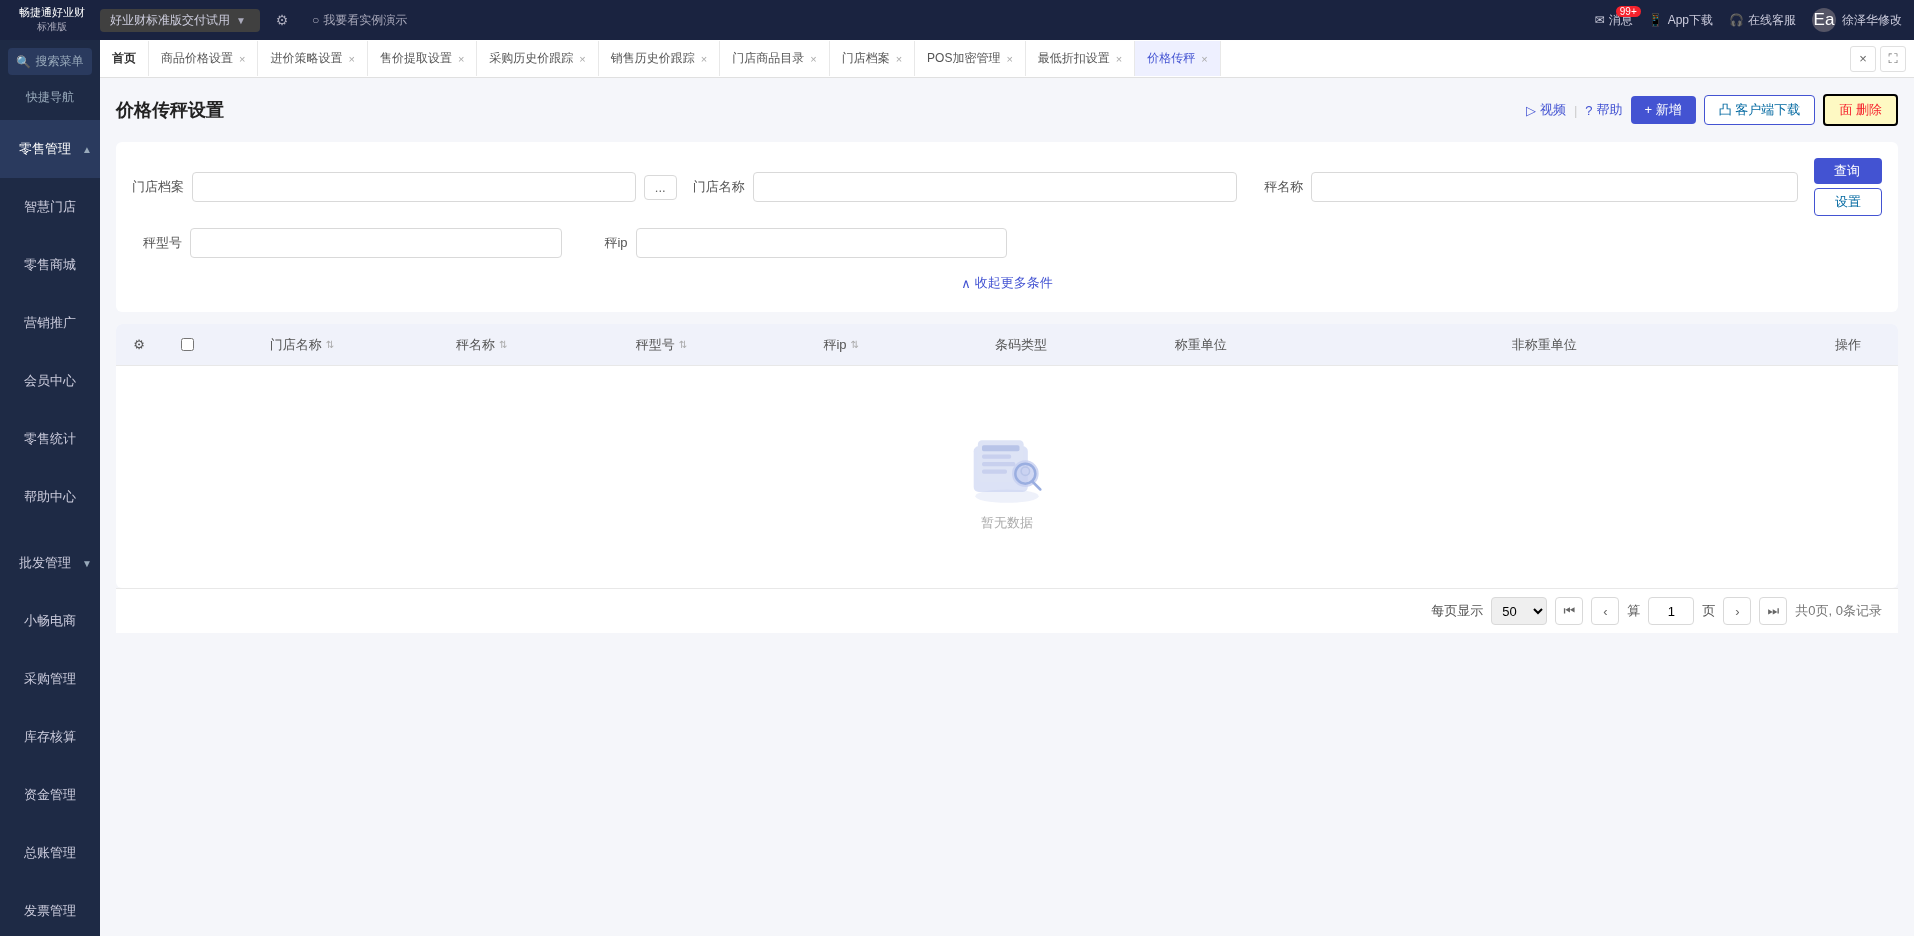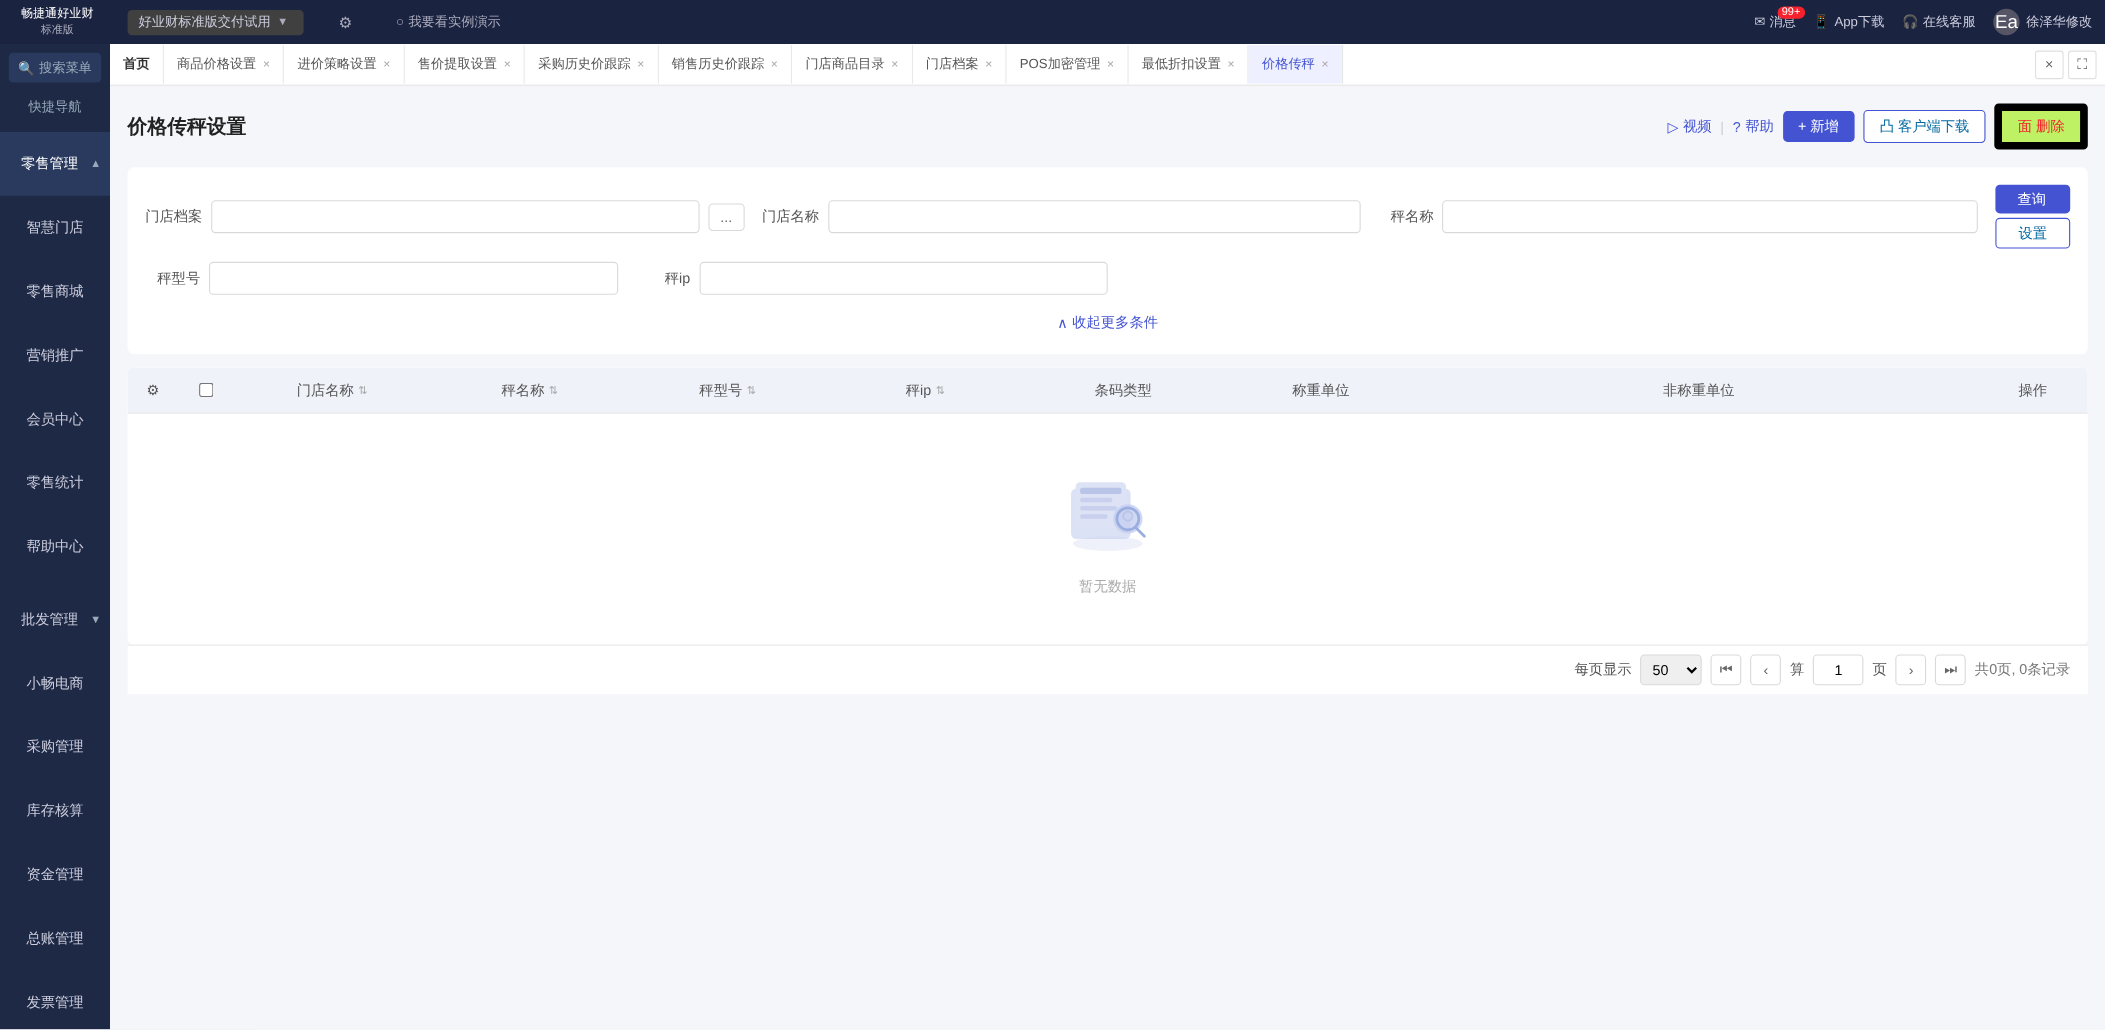--- a/index.html
+++ b/index.html
@@ -2,21 +2,21 @@
 <html><head>
   <meta charset="utf-8">
   <style>
     * { box-sizing: border-box; margin: 0; padding: 0; }
     body { font-family: 'Microsoft YaHei', Arial, sans-serif; font-size: 13px; background: #f0f2f5; color: #333; height: 936px; overflow: hidden; }
 
     
     .app-container { display: flex; flex-direction: column; height: 936px; }
 
     
-    .top-bar { height: 40px; background: #1a2340; display: flex; align-items: center; padding: 0 12px; gap: 24px; flex-shrink: 0; }
+    .top-bar { height: 40px; background: #1a2340; display: flex; align-items: center; padding: 0 12px; gap: 8px; flex-shrink: 0; }
     .logo-area { display: flex; flex-direction: column; align-items: center; justify-content: center; width: 80px; flex-shrink: 0; }
     .logo-text { color: #fff; font-size: 11px; line-height: 1.2; }
     .logo-sub { color: #aab; font-size: 10px; }
     .version-selector { display: flex; align-items: center; background: #404040; border-radius: 4px; padding: 3px 10px; color: #ccd; font-size: 12px; cursor: pointer; gap: 6px; min-width: 160px; }
     .version-selector .arrow { font-size: 10px; color: #aab; }
     .gear-btn { width: 28px; height: 28px; display: flex; align-items: center; justify-content: center; color: #aab; cursor: pointer; font-size: 14px; }
     .demo-btn { display: flex; align-items: center; gap: 4px; color: #aab; font-size: 12px; cursor: pointer; margin-left: 8px; }
     .top-bar-right { margin-left: auto; display: flex; align-items: center; gap: 16px; }
     .top-bar-icon-item { display: flex; align-items: center; gap: 4px; color: #ccd; font-size: 12px; cursor: pointer; position: relative; }
     .badge { background: #f5222d; color: #fff; font-size: 10px; border-radius: 8px; padding: 0 4px; min-width: 16px; text-align: center; position: absolute; top: -6px; right: -8px; }
@@ -55,42 +55,42 @@
 
     
     .page-header { display: flex; align-items: center; justify-content: space-between; margin-bottom: 16px; }
     .page-title { font-size: 18px; font-weight: bold; color: #222; }
     .page-actions { display: flex; align-items: center; gap: 8px; }
     .page-actions .link-btn { color: #4353d2; font-size: 13px; cursor: pointer; display: flex; align-items: center; gap: 4px; }
     .page-actions .sep { color: #ccc; }
     .btn { display: flex; align-items: center; gap: 4px; padding: 5px 14px; border-radius: 4px; font-size: 13px; cursor: pointer; border: none; }
     .btn-primary { background: #4353d2; color: #fff; }
     .btn-default { background: #fff; color: #0369a1; border: 1px solid #4353d2; }
-    .btn-danger { background: #bef264; color: #f5222d; border: 7px solid #000000; }
+    .btn-danger { background: #fef9c3; color: #f5222d; border: 2px solid #000000; }
 
     
     .filter-panel { background: #fff; border-radius: 6px; padding: 16px; margin-bottom: 12px; }
     .filter-row { display: flex; align-items: center; gap: 16px; margin-bottom: 12px; }
     .filter-row:last-child { margin-bottom: 0; }
     .filter-item { display: flex; align-items: center; gap: 8px; flex: 1; }
     .filter-label { color: #555; font-size: 13px; white-space: nowrap; min-width: 50px; text-align: right; }
     .filter-input { flex: 1; height: 30px; border: 1px solid #d9d9d9; border-radius: 4px; padding: 0 8px; font-size: 13px; outline: none; color: #333; }
     .filter-dots-btn { background: none; border: 1px solid #d9d9d9; border-radius: 4px; padding: 4px 10px; cursor: pointer; color: #666; font-size: 13px; }
     .collapse-btn { display: flex; align-items: center; justify-content: center; gap: 4px; color: #4353d2; font-size: 13px; cursor: pointer; background: none; border: none; width: 100%; padding: 4px 0; margin-top: 4px; }
 
     
     .table-container { background: #fff; border-radius: 6px; overflow: hidden; }
     .table-header { display: flex; align-items: center; background: #f0f2fa; border-bottom: 1px solid #e8e8e8; height: 42px; }
     .th { display: flex; align-items: center; justify-content: center; font-size: 13px; color: #555; font-weight: 500; padding: 0 8px; gap: 4px; }
     .th.checkbox-col { width: 50px; flex-shrink: 0; }
     .th.gear-col { width: 46px; flex-shrink: 0; }
     .sort-icon { color: #aaa; font-size: 10px; }
 
     
-    .empty-state { display: flex; flex-direction: column; align-items: center; justify-content: flex-start; padding: 44px 0; gap: 12px; }
+    .empty-state { display: flex; flex-direction: column; align-items: center; justify-content: flex-start; padding: 56px 0; }
     .empty-icon { width: 100px; height: 80px; position: relative; margin-bottom: 12px; }
     .empty-text { color: #aaa; font-size: 13px; }
 
     
     .col-store-name { flex: 1; min-width: 120px; }
     .col-scale-name { flex: 1; min-width: 100px; }
     .col-scale-type { flex: 1; min-width: 100px; }
     .col-scale-ip { flex: 1; min-width: 100px; }
     .col-barcode-type { flex: 1; min-width: 100px; }
     .col-weight-unit { flex: 1; min-width: 100px; }

